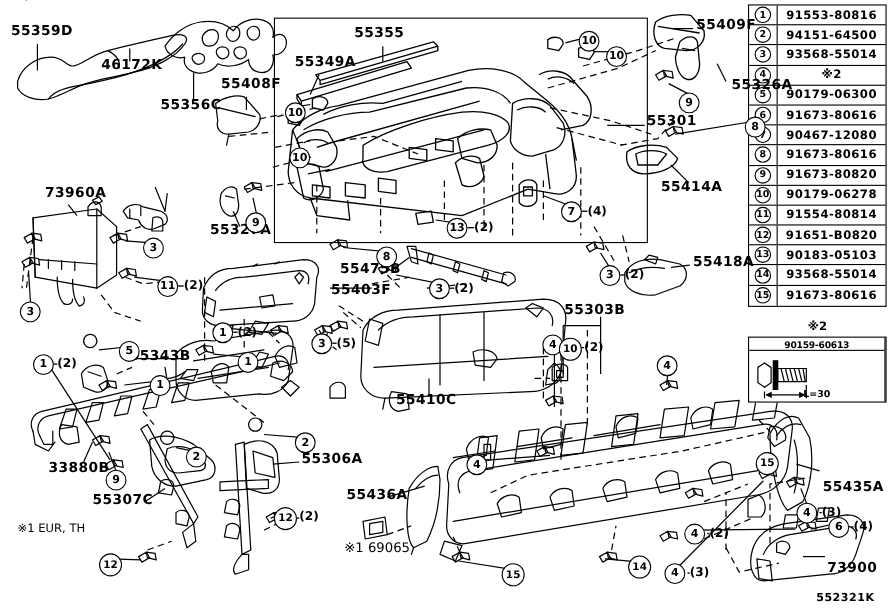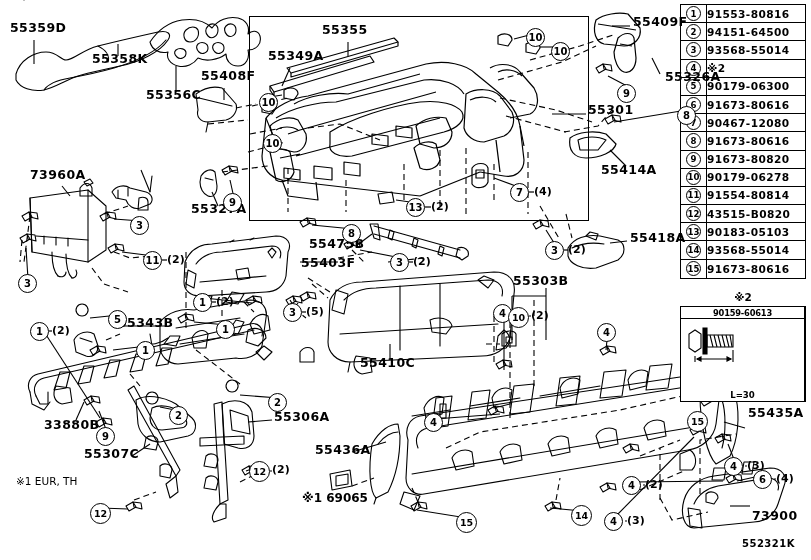--- a/index.html
+++ b/index.html
@@ -31,27 +31,27 @@
   #legend{position:absolute;left:680px;top:4px;width:126px;
           border:1.5px solid #000;box-sizing:border-box;background:#fff;}
   #legend .lrow{display:flex;align-items:center;height:18.2px;
                 border-bottom:1.1px solid #000;box-sizing:border-box;}
   #legend .lrow:last-child{border-bottom:none;}
   #legend .lnum{width:26px;display:flex;align-items:center;justify-content:center;
                 border-right:1.3px solid #000;height:100%;box-sizing:border-box;}
   #legend .lnum span{display:flex;align-items:center;justify-content:center;
                 width:15px;height:15px;border:1.2px solid #000;border-radius:50%;
                 font-size:8.6px;font-weight:bold;box-sizing:border-box;}
-  #legend .lpn{flex:1;text-align:left;font-size:10.6px;font-weight:bold;
+  #legend .lpn{flex:1;text-align:center;font-size:10.6px;font-weight:bold;
                letter-spacing:0.4px;font-family:"DejaVu Sans",sans-serif;}
 
   
   #boltnote{position:absolute;left:680px;top:291px;width:126px;text-align:center;
             font-size:10.5px;font-weight:bold;}
-  #bolts{position:absolute;left:680px;top:306px;width:126px;height:96px;
+  #bolts{position:absolute;left:680px;top:306px;width:126px;height:60px;
          border:1.5px solid #000;box-sizing:border-box;display:flex;background:#fff;}
   #bolts .bcell{flex:1;box-sizing:border-box;position:relative;}
   #bolts .bcell.first{border-right:1.3px solid #000;}
   #bolts .bhead{font-size:8.3px;font-weight:bold;text-align:center;padding-top:1px;
                 border-bottom:1.1px solid #000;letter-spacing:-0.2px;
                 font-family:"DejaVu Sans",sans-serif;}
   #bolts .blen{position:absolute;bottom:1px;width:100%;text-align:center;
                font-size:8.6px;font-weight:bold;}
   #bolts svg{position:absolute;top:13px;left:0;}
 
@@ -582,21 +582,21 @@
     <div class="lrow">
       <div class="lnum">
           <span>11</span>
         </div>
       <div class="lpn">91554-80814</div>
     </div>
     <div class="lrow">
       <div class="lnum">
           <span>12</span>
         </div>
-      <div class="lpn">43515-B0820</div>
+      <div class="lpn">91651-B0820</div>
     </div>
     <div class="lrow">
       <div class="lnum">
           <span>13</span>
         </div>
       <div class="lpn">90183-05103</div>
     </div>
     <div class="lrow">
       <div class="lnum">
           <span>14</span>
@@ -691,46 +691,46 @@
       <path d="M615 517 L694 437"></path>
       <path d="M467 518 L417 510"></path>
       <path d="M582 511 L550 508"></path>
       <path d="M698 417 L698 432"></path>
       <path d="M735 462 L728 444"></path>
       <path d="M764 475 L737 481"></path>
     </g>
   </svg>
 
   <div class="plabel" style="left:10px;top:22px">55359D</div>
-  <div class="plabel" style="left:92px;top:53px">55358K</div>
+  <div class="plabel" style="left:92px;top:53px">46172K</div>
   <div class="plabel" style="left:146px;top:89px">55356C</div>
   <div class="plabel" style="left:201px;top:70px">55408F</div>
   <div class="plabel" style="left:322px;top:24px">55355</div>
   <div class="plabel" style="left:268px;top:50px">55349A</div>
   <div class="plabel" style="left:633px;top:16px">55409F</div>
   <div class="plabel" style="left:665px;top:71px">55326A</div>
   <div class="plabel" style="left:588px;top:104px">55301</div>
   <div class="plabel" style="left:601px;top:164px">55414A</div>
   <div class="plabel" style="left:191px;top:203px">55327A</div>
-  <div class="plabel" style="left:30px;top:169px">73960A</div>
+  <div class="plabel" style="left:41px;top:169px">73960A</div>
   <div class="plabel" style="left:309px;top:238px">55475B</div>
   <div class="plabel" style="left:301px;top:257px">55403F</div>
   <div class="plabel" style="left:630px;top:232px">55418A</div>
   <div class="plabel" style="left:360px;top:357px">55410C</div>
   <div class="plabel" style="left:513px;top:275px">55303B</div>
   <div class="plabel" style="left:118px;top:317px">55343B</div>
   <div class="plabel" style="left:44px;top:419px">33880B</div>
   <div class="plabel" style="left:84px;top:448px">55307C</div>
   <div class="plabel" style="left:274px;top:411px">55306A</div>
   <div class="plabel" style="left:315px;top:444px">55436A</div>
-  <div class="plabel" style="left:748px;top:407px">55435A</div>
+  <div class="plabel" style="left:748px;top:436px">55435A</div>
   <div class="plabel" style="left:752px;top:510px">73900</div>
 
   <div class="note" style="left:16px;top:475px">※1 EUR, TH</div>
-  <div class="note" style="left:302px;top:491px;font-weight:bold;font-size:12px">※1 69065</div>
+  <div class="note" style="left:313px;top:491px;font-weight:normal;font-size:12px">※1 69065</div>
 
 
   <div class="diagid" style="left:742px;top:538px">552321K</div>
 
   <div class="callout" style="left:259px;top:93px">10</div>
   <div class="callout" style="left:263px;top:134px">10</div>
   <div class="callout" style="left:526px;top:28px">10</div>
   <div class="callout" style="left:551px;top:42px">10</div>
   <div class="callout" style="left:617px;top:84px">9</div>
   <div class="callout" style="left:677px;top:106px">8</div>

